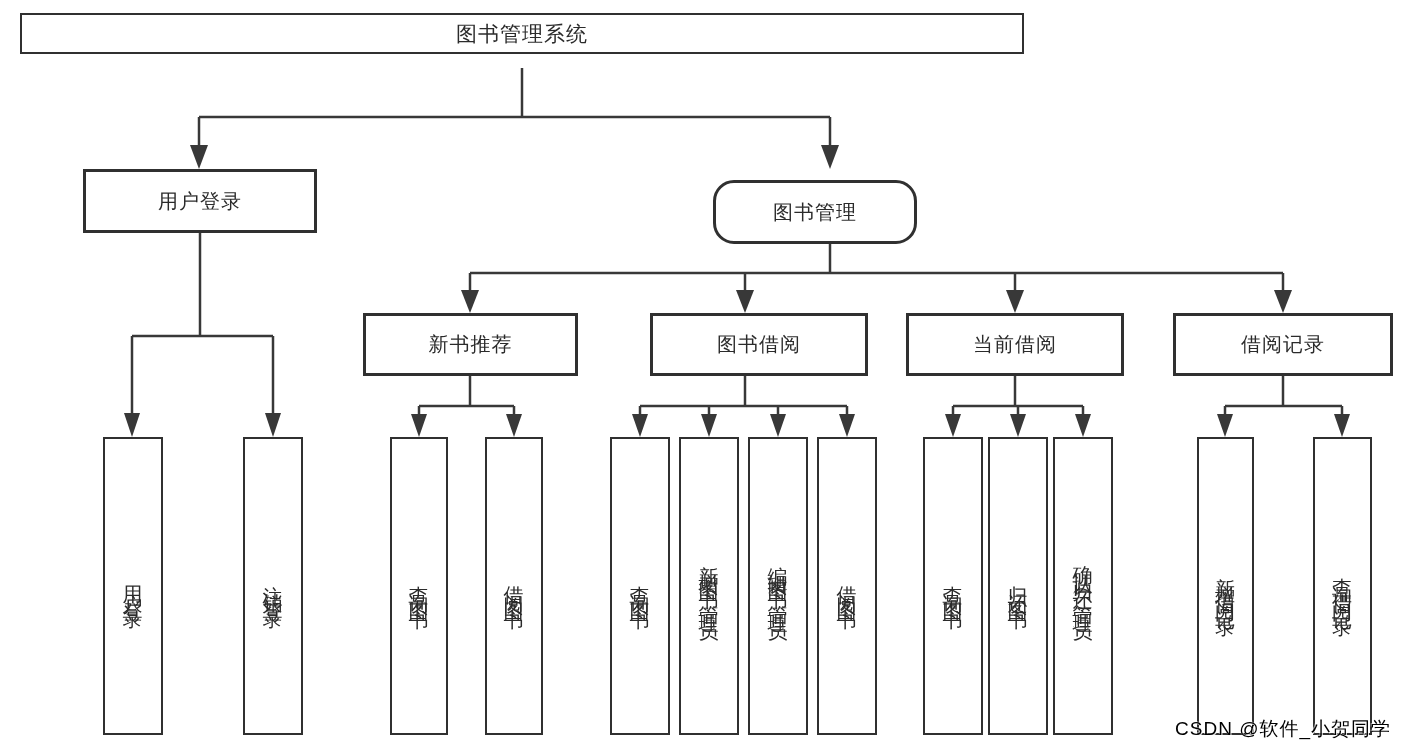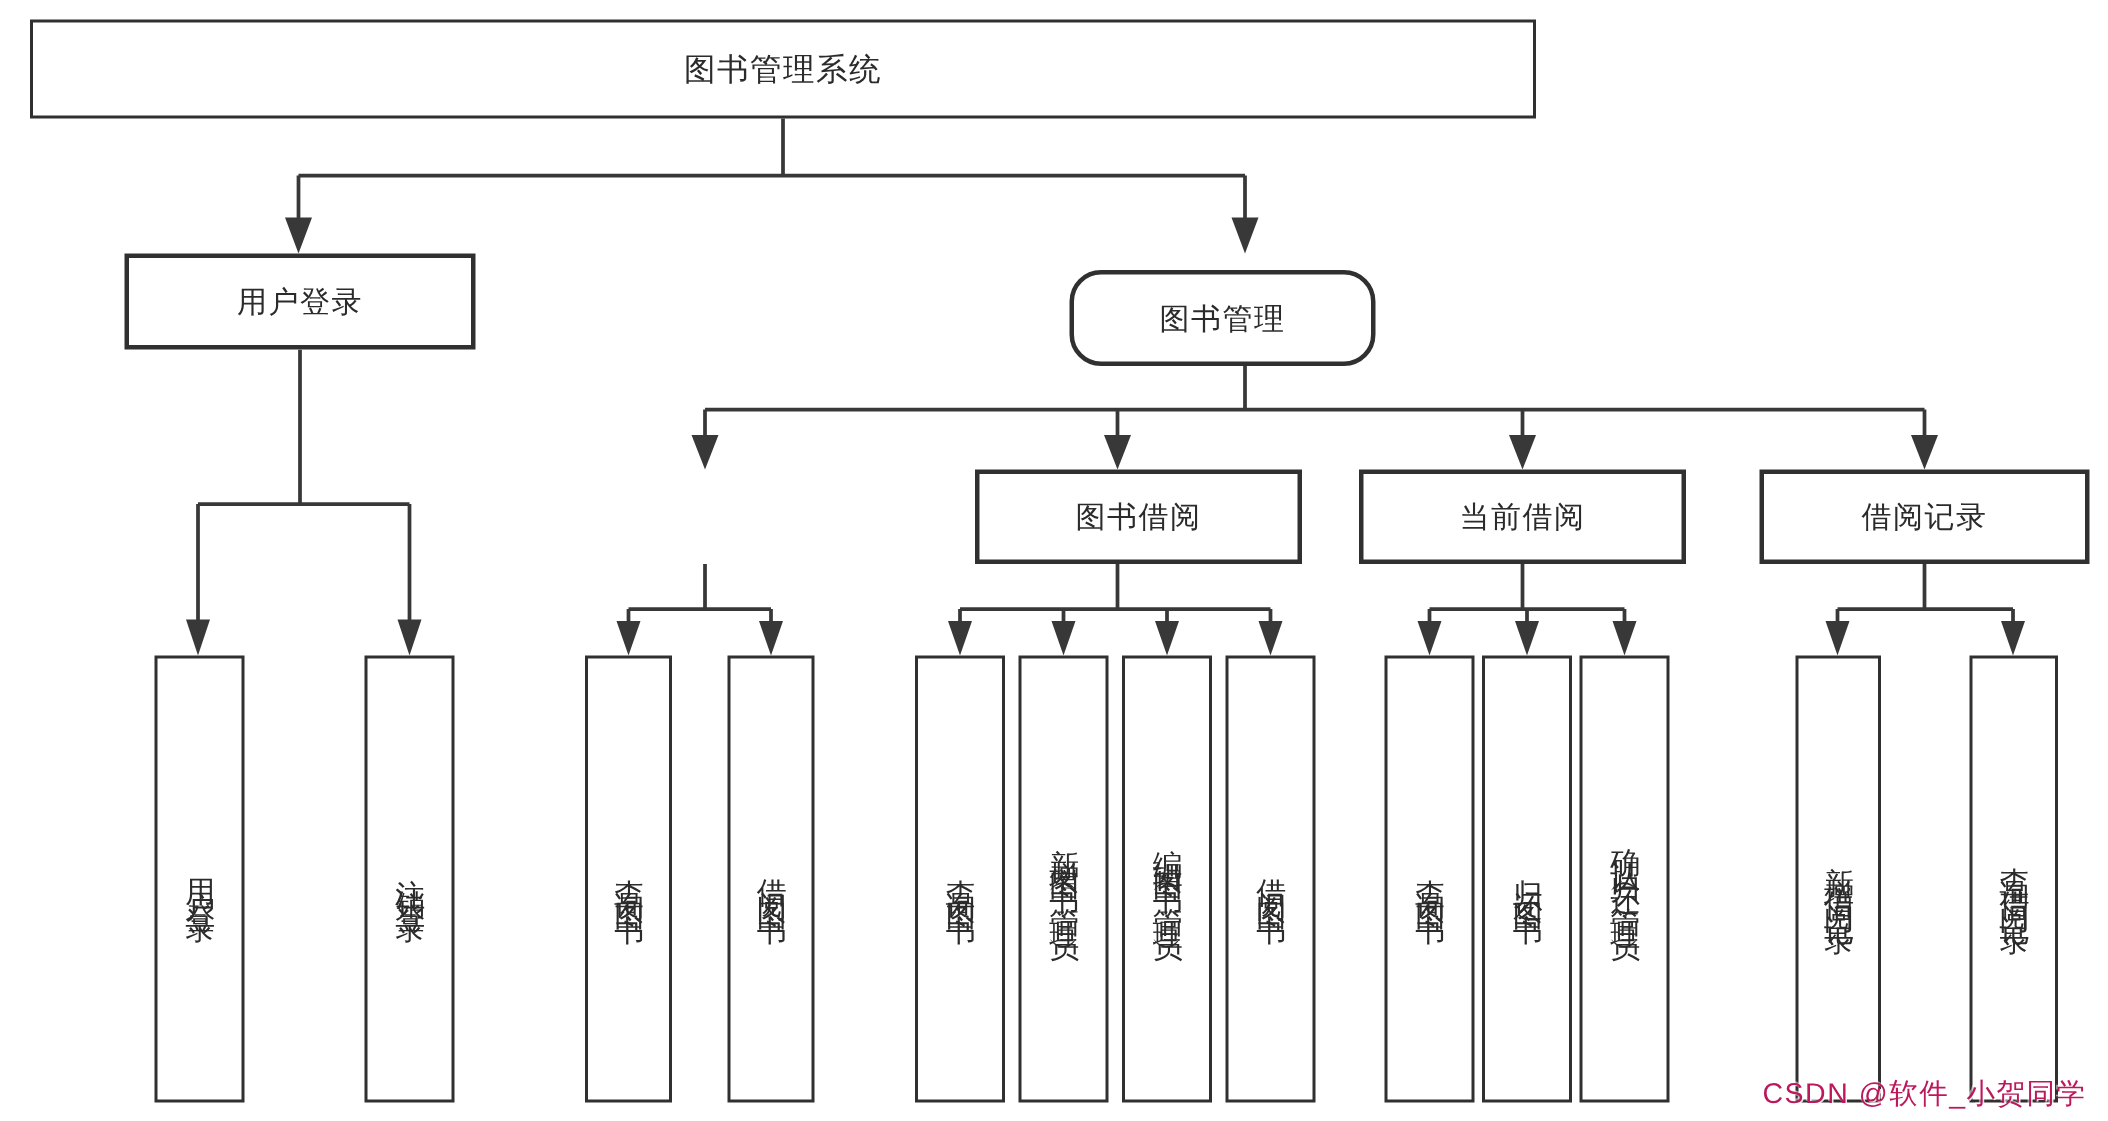--- a/index.html
+++ b/index.html
@@ -34,21 +34,21 @@
   .node.leaf { border-width: 2px; }
   .vtext {
     writing-mode: vertical-rl;
     text-orientation: mixed;
     letter-spacing: 8px;
     font-size: 20px;
     line-height: 1;
     white-space: nowrap;
   }
   
-  #n-root   { left: 20px;  top: 13px;  width: 1004px; height: 66px; }
+  #n-root   { left: 20px;  top: 13px;  width: 1004px; height: 41px; }
   #n-login  { left: 83px;  top: 169px; width: 234px;  height: 64px; }
   #n-mgmt   { left: 713px; top: 180px; width: 204px;  height: 64px; border-radius: 21px; }
   #n-newrec { left: 363px; top: 313px; width: 215px;  height: 63px; }
   #n-borrow { left: 636px; top: 313px; width: 218px;  height: 63px; margin-left: 14px; }
   #n-current{ left: 906px; top: 313px; width: 218px;  height: 63px; text-align: right; }
   #n-record { left: 1173px;top: 313px; width: 220px;  height: 63px; }
   .leaf { top: 437px; height: 298px; }
   #l-userlogin { left: 103px;  width: 60px; }
   #l-logout    { left: 243px;  width: 60px; }
   #l-nr-query  { left: 390px;  width: 58px; }
@@ -61,21 +61,21 @@
   #l-cb-return { left: 988px;  width: 60px; }
   #l-cb-confirm{ left: 1053px; width: 60px; }
   #l-br-add    { left: 1197px; width: 57px; }
   #l-br-query  { left: 1313px; width: 59px; }
   .watermark {
     position: absolute;
     right: 14px;
     bottom: 5px;
     z-index: 5;
     font-size: 19px;
-    color: #be185d;
+    color: #000000;
     letter-spacing: 1px;
     text-shadow: 1px 1px 0 rgba(255,255,255,0.85), -1px -1px 0 rgba(255,255,255,0.5);
   }
 </style>
 </head>
 <body>
 
 <div class="canvas">
 
   <svg class="lines" viewBox="0 0 1405 747" xmlns="http://www.w3.org/2000/svg">
@@ -155,20 +155,23 @@
     <span>图书管理系统</span>
   </div>
 
   <div class="node" id="n-login">
     <span>用户登录</span>
   </div>
   <div class="node" id="n-mgmt">
     <span>图书管理</span>
   </div>
 
+  <div class="node" id="n-newrec">
+    <span>新书推荐</span>
+  </div>
   <div class="node" id="n-borrow">
     <span>图书借阅</span>
   </div>
   <div class="node" id="n-current">
     <span>当前借阅</span>
   </div>
   <div class="node" id="n-record">
     <span>借阅记录</span>
   </div>
 

